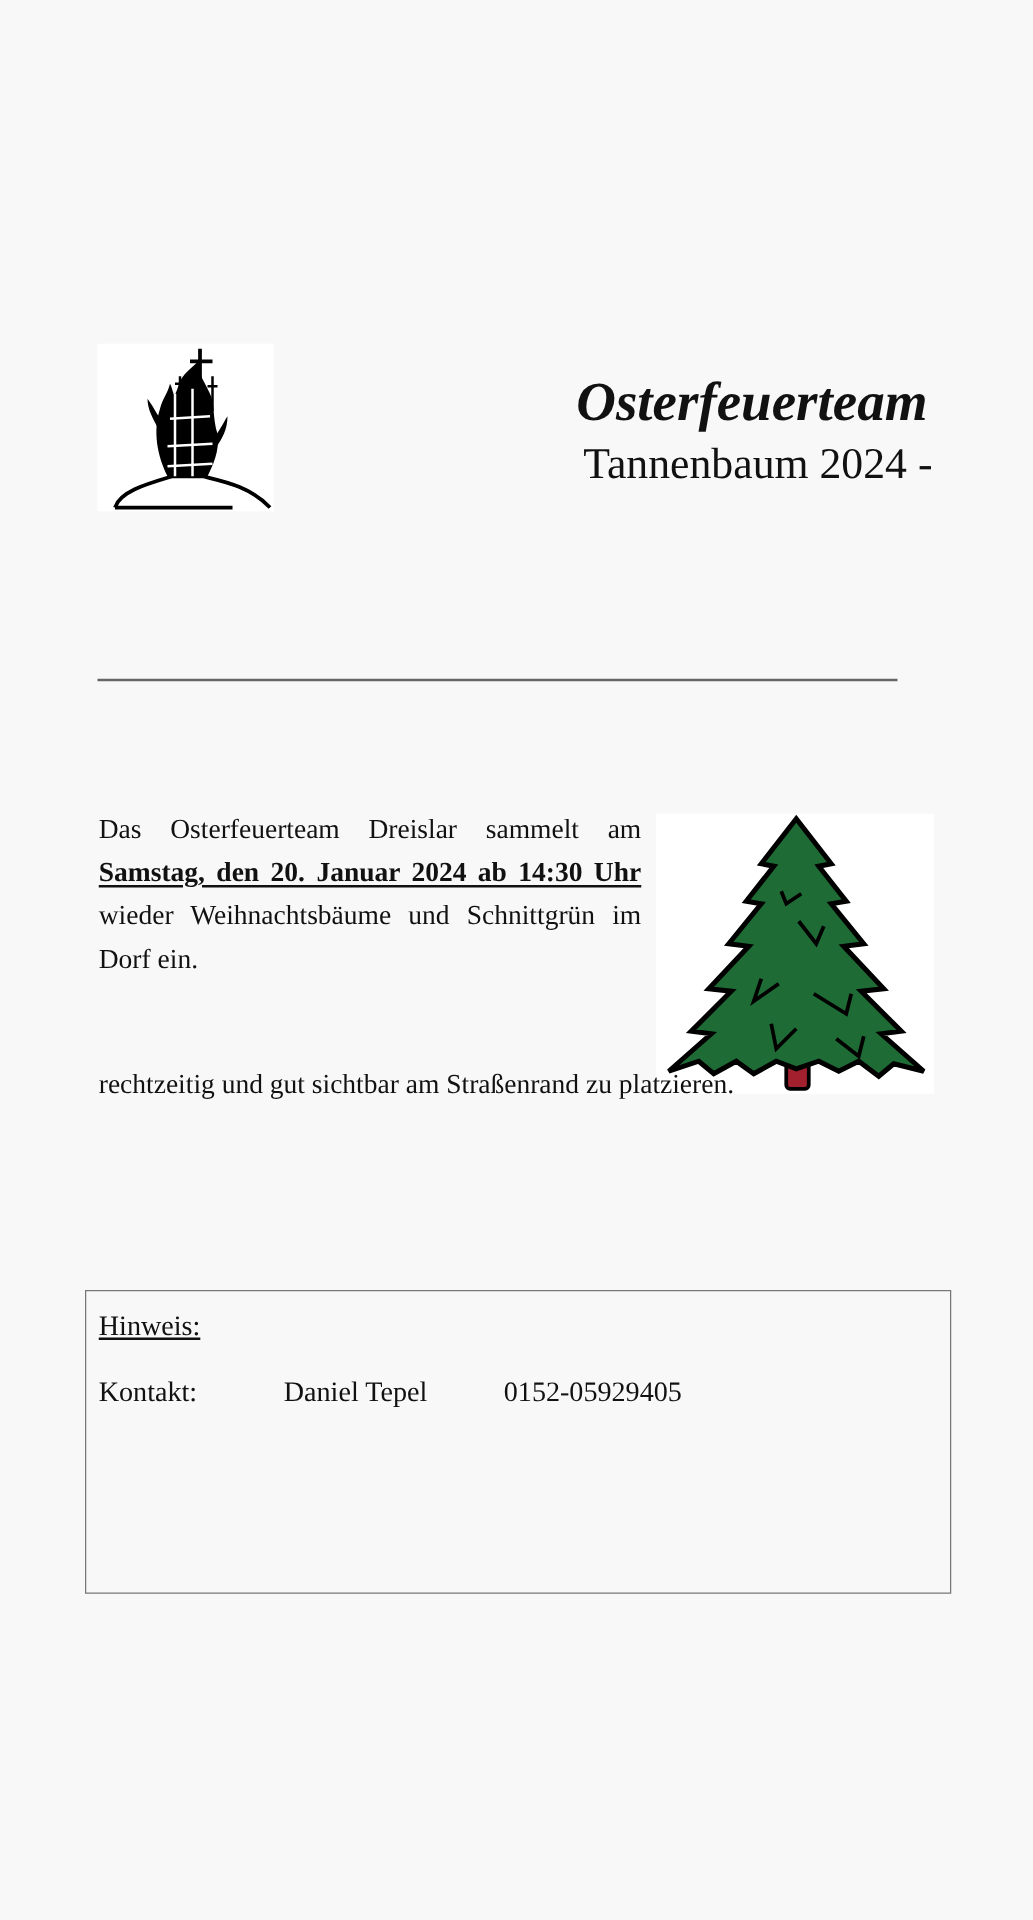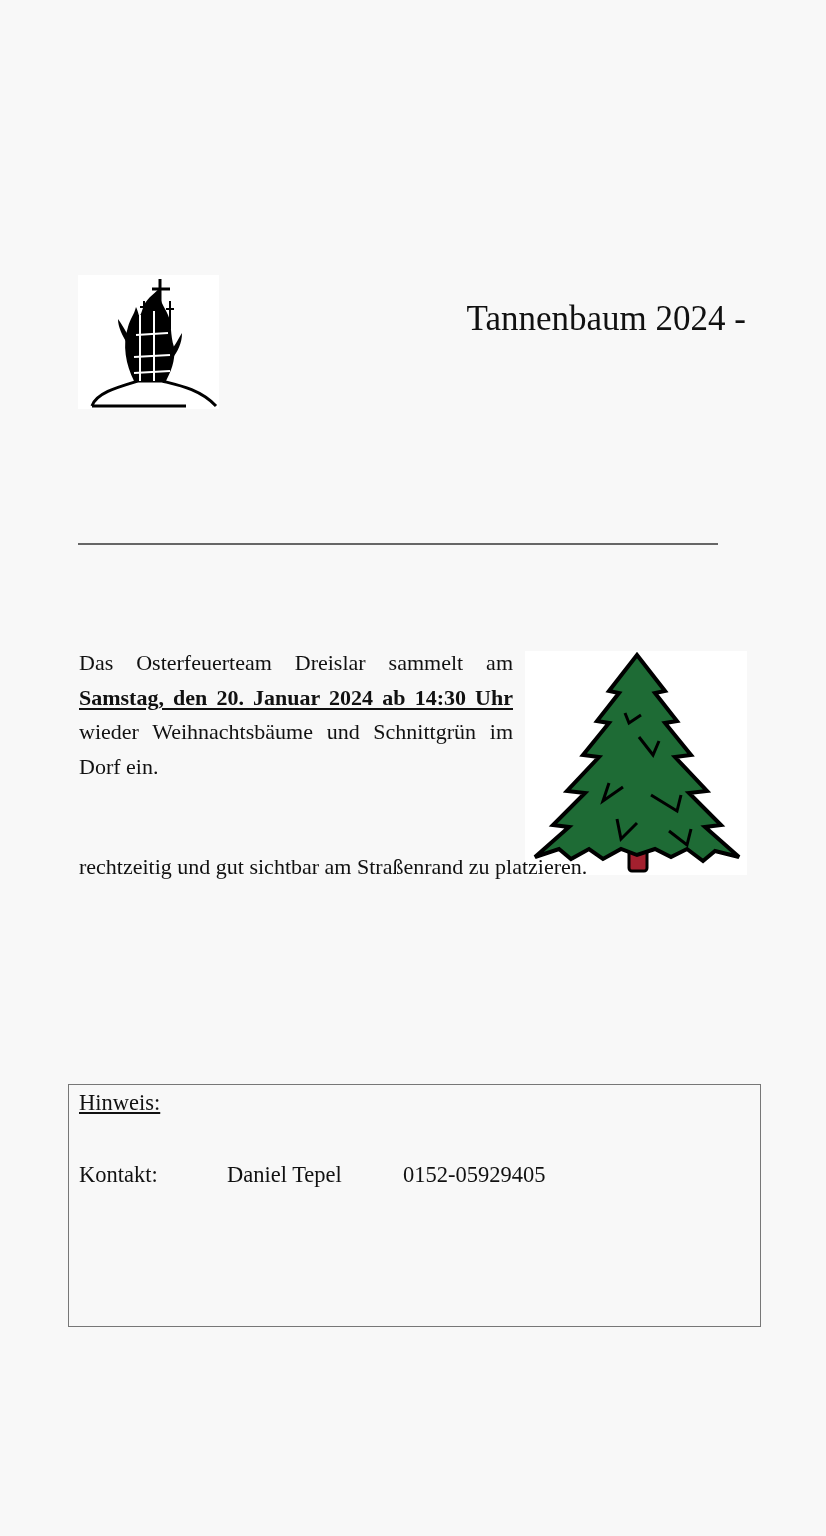--- a/index.html
+++ b/index.html
@@ -83,40 +83,40 @@
     .emph {
       font-weight: bold;
       text-decoration: underline;
       text-decoration-thickness: 2px;
       text-underline-offset: 3px;
     }
 
     .notice {
       position: absolute;
       left: 68px;
-      top: 1084px;
+      top: 1032px;
       width: 693px;
       height: 243px;
       border: 1px solid #777;
       box-sizing: border-box;
-      padding: 4px 10px 0 10px;
+      padding: 14px 10px 0 10px;
       font-size: 22.5px;
       line-height: 28px;
     }
     .notice-heading {
       text-decoration: underline;
       display: inline-block;
     }
     .notice-body {
       margin-top: 28px;
       text-align: justify;
       text-align-last: left;
     }
     .contact {
-      margin-top: 44px;
+      margin-top: 25px;
       display: flex;
     }
     .contact-label { width: 148px; }
     .contact-name { width: 176px; }
   </style>
 </head>
 <body>
 
 <div class="logo">
   <svg viewBox="0 0 141 134" xmlns="http://www.w3.org/2000/svg">
@@ -138,20 +138,21 @@
     <line x1="74" y1="14" x2="92" y2="14" stroke="#000" stroke-width="3"></line>
     <line x1="66" y1="26" x2="66" y2="48" stroke="#000" stroke-width="2"></line>
     <line x1="62" y1="32" x2="70" y2="32" stroke="#000" stroke-width="2"></line>
     <line x1="92" y1="26" x2="92" y2="54" stroke="#000" stroke-width="2"></line>
     <line x1="88" y1="34" x2="96" y2="34" stroke="#000" stroke-width="2"></line>
   </svg>
 </div>
 
 <div class="title-block">
   <div class="title-main">
+    <div>Osterfeuerteam</div>
   </div>
   <div class="title-sub">
     <div>Tannenbaum 2024 -</div>
   </div>
 </div>
 
 <div class="separator"></div>
 
 <div class="tree">
   <svg viewBox="0 0 222 224" xmlns="http://www.w3.org/2000/svg">

